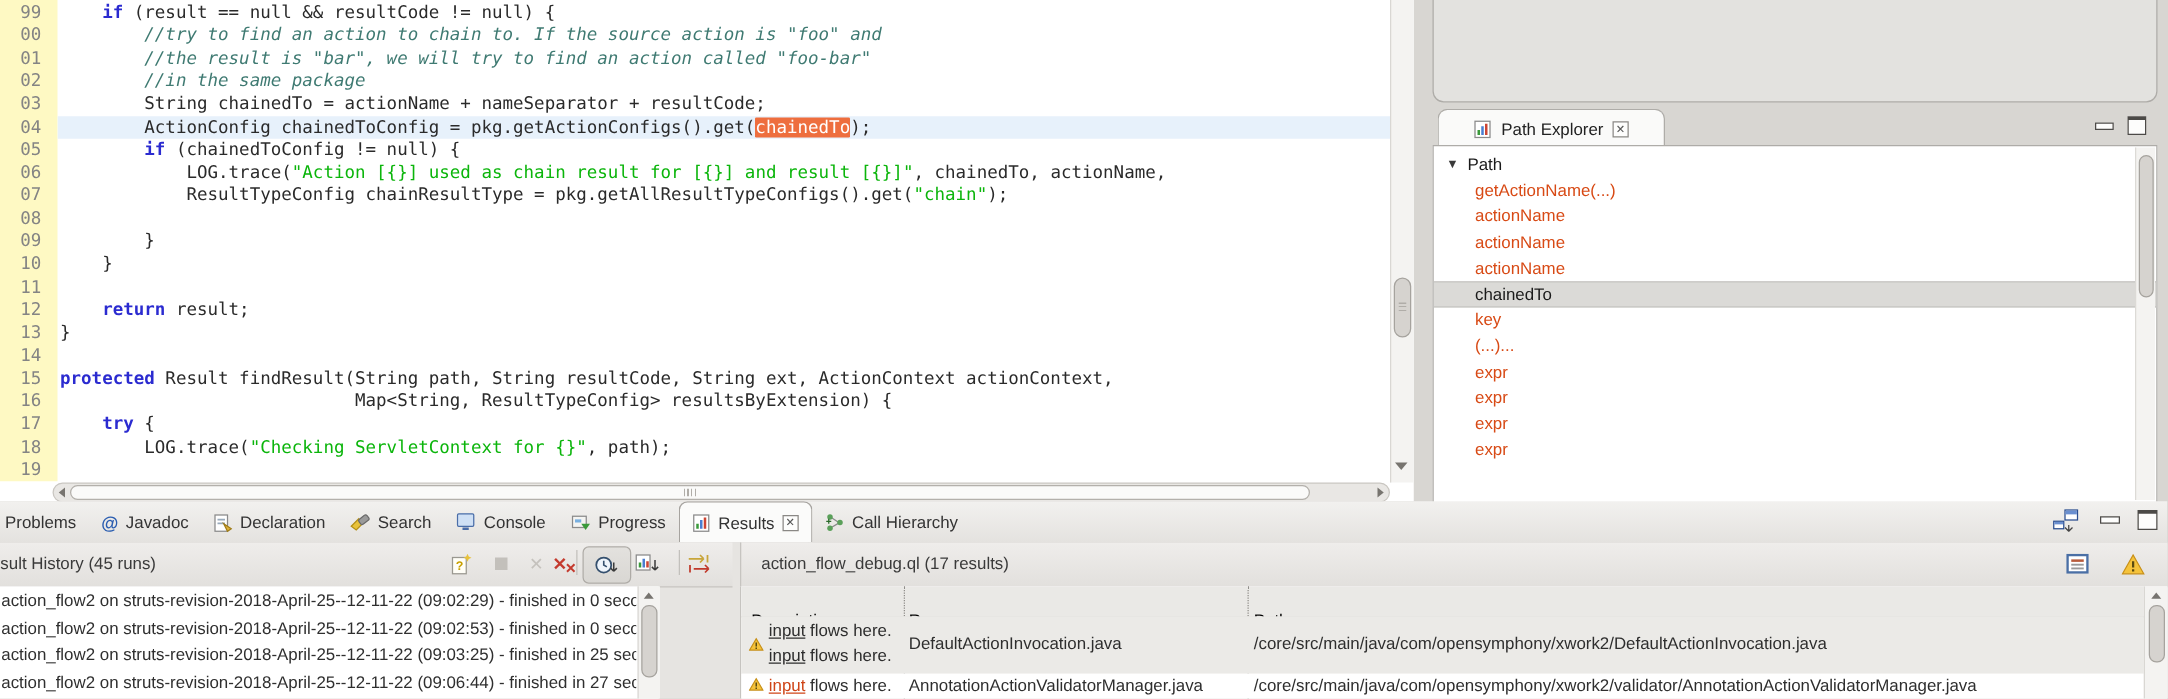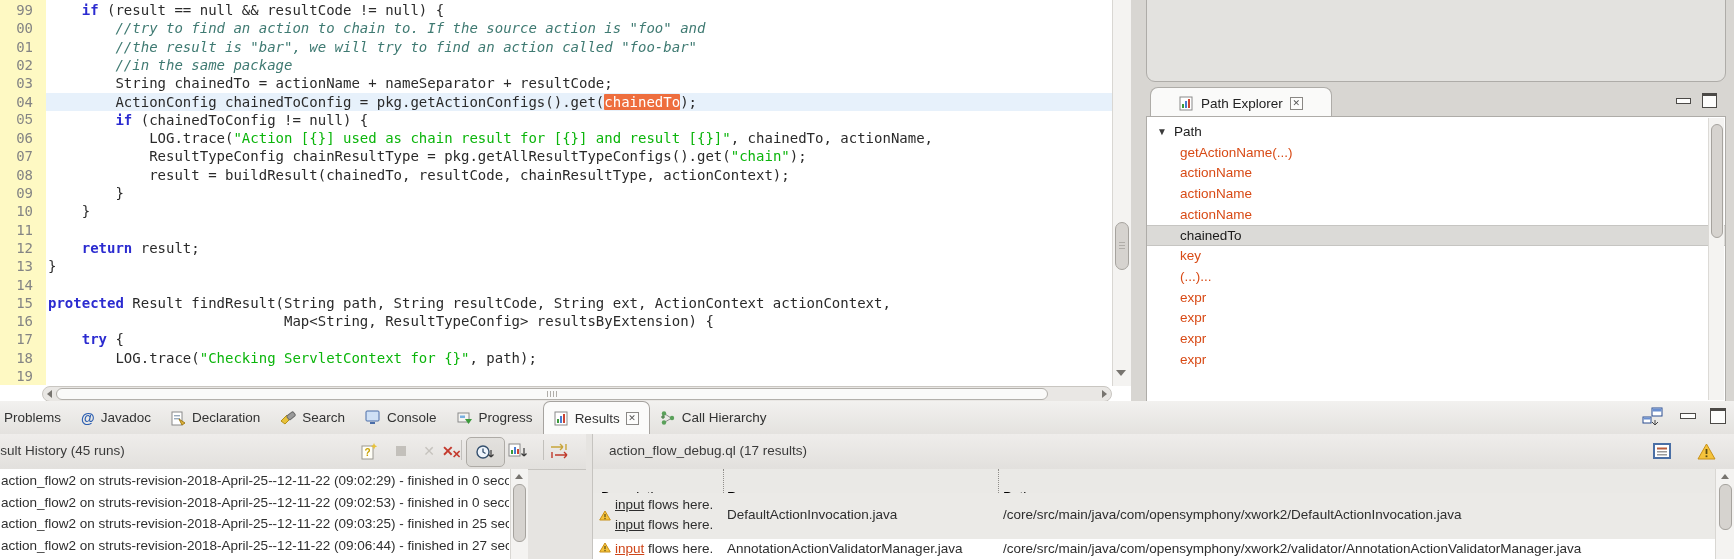--- a/index.html
+++ b/index.html
@@ -101,21 +101,21 @@
 <div id="screen">
 
   <div id="editor-pane">
     <div id="gutter">
         <div class="ln" style="top: 1px;">99</div>
         <div class="ln" style="top: 19.3px;">00</div>
         <div class="ln" style="top: 37.6px;">01</div>
         <div class="ln" style="top: 55.9px;">02</div>
         <div class="ln" style="top: 74.2px;">03</div>
         <div class="ln" style="top: 92.5px;">04</div>
-        <div class="ln" style="top: 110.8px; font-family: Liberation Mono, monospace;">05</div>
+        <div class="ln" style="top: 110.8px;">05</div>
         <div class="ln" style="top: 129.1px;">06</div>
         <div class="ln" style="top: 147.4px;">07</div>
         <div class="ln" style="top: 165.7px;">08</div>
         <div class="ln" style="top: 184px;">09</div>
         <div class="ln" style="top: 202.3px;">10</div>
         <div class="ln" style="top: 220.6px;">11</div>
         <div class="ln" style="top: 238.9px;">12</div>
         <div class="ln" style="top: 257.2px;">13</div>
         <div class="ln" style="top: 275.5px; padding-left: 48px;">14</div>
         <div class="ln" style="top: 293.8px;">15</div>
@@ -128,21 +128,20 @@
         <div class="code-line" style="top: 19.3px;"><span class="tk-cm">        //try to find an action to chain to. If the source action is "foo" and</span></div>
         <div class="code-line" style="top: 1px;"><span class="tk-kw">    if</span><span> (result == null &amp;&amp; resultCode != null) {</span></div>
         <div class="code-line" style="top: 37.6px;"><span class="tk-cm">        //the result is "bar", we will try to find an action called "foo-bar"</span></div>
         <div class="code-line" style="top: 55.9px;"><span class="tk-cm">        //in the same package</span></div>
         <div class="code-line" style="top: 74.2px;"><span>        String chainedTo = actionName + nameSeparator + resultCode;</span></div>
         <div class="cur-line" style="top: 92.5px;"></div>
         <div class="code-line" style="top: 92.5px;"><span>        ActionConfig chainedToConfig = pkg.getActionConfigs().get(</span><span class="tk-occ">chainedTo</span><span>);</span></div>
         <div class="code-line" style="top: 110.8px;"><span class="tk-kw">        if</span><span> (chainedToConfig != null) {</span></div>
         <div class="code-line" style="top: 129.1px;"><span>            LOG.trace(</span><span class="tk-str">"Action [{}] used as chain result for [{}] and result [{}]"</span><span>, chainedTo, actionName,</span></div>
         <div class="code-line" style="top: 147.4px;"><span>            ResultTypeConfig chainResultType = pkg.getAllResultTypeConfigs().get(</span><span class="tk-str">"chain"</span><span>);</span></div>
-        <div class="code-line" style="top: 165.7px;"><span>            result = buildResult(chainedTo, resultCode, chainResultType, actionContext);</span></div>
         <div class="code-line" style="top: 184px;"><span>        }</span></div>
         <div class="code-line" style="top: 202.3px;"><span>    }</span></div>
         <div class="code-line" style="top: 220.6px;"></div>
         <div class="code-line" style="top: 238.9px;"><span class="tk-kw">    return</span><span> result;</span></div>
         <div class="code-line" style="top: 257.2px;"><span>}</span></div>
         <div class="code-line" style="top: 275.5px;"></div>
         <div class="code-line" style="top: 293.8px;"><span class="tk-kw">protected</span><span> Result findResult(String path, String resultCode, String ext, ActionContext actionContext,</span></div>
         <div class="code-line" style="top: 312.1px;"><span>                            Map&lt;String, ResultTypeConfig&gt; resultsByExtension) {</span></div>
         <div class="code-line" style="top: 330.4px;"><span class="tk-kw">    try</span><span> {</span></div>
         <div class="code-line" style="top: 348.7px;"><span>        LOG.trace(</span><span class="tk-str">"Checking ServletContext for {}"</span><span>, path);</span></div>

